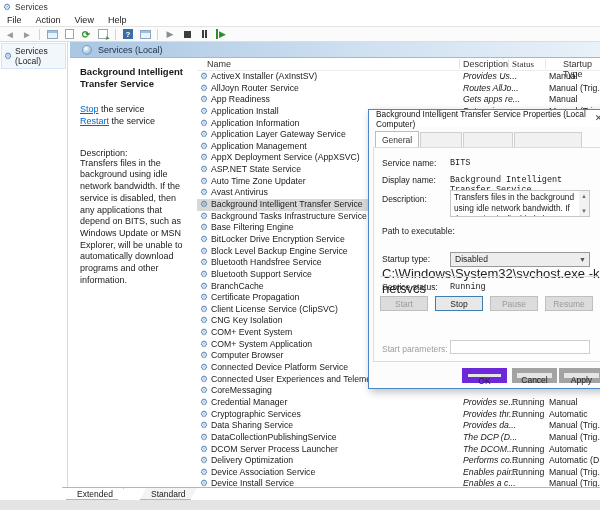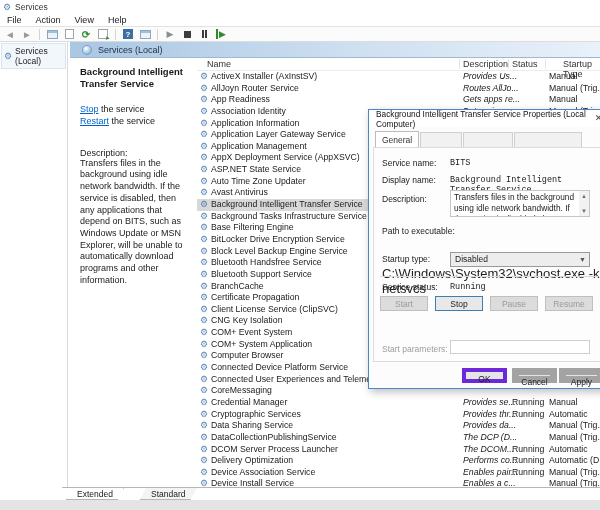--- a/index.html
+++ b/index.html
@@ -46,21 +46,21 @@
   #leftpanel a { color:#0066cc; text-decoration:underline; cursor:pointer; }
   #leftpanel .desc-label { margin-top:22px; font-size:9px; }
   #leftpanel .desc-text { font-size:9px; line-height:1.3; color:#222; }
 
   
   #list { position:absolute; left:197px; top:58px; width:403px; height:429px; background:#fff; overflow:hidden; }
   #list-header { position:relative; height:13px; border-bottom:1px solid #ececec; color:#333; }
   #list-header .h-name { position:absolute; left:10px; top:1px; }
   #list-header .h-sort { position:absolute; left:130px; top:-3px; color:#9a9a9a; font-size:8px; }
   #list-header .h-desc { position:absolute; left:266px; top:1px; }
-  #list-header .h-status { position:absolute; left:315px; top:1px; }
+  #list-header .h-status { position:absolute; left:315px; top:1px;font-family:Liberation Serif, serif; }
   #list-header .h-startup { position:absolute; left:366px; top:1px; }
   #list-header .h-line { position:absolute; top:1px; bottom:1px; width:1px; background:#e4e4e4; }
 
   #list-body { position:relative; }
   .row { position:relative; height:11.65px; line-height:11.65px; white-space:nowrap; }
   .row.selected { background:#d8d8d8; }
   .row .gear { position:absolute; left:3px; top:0; color:#5b87b5; font-size:9px; }
   .row .c-name { position:absolute; left:14px; top:0; font-size:8.7px; color:#1a1a1a; }
   .row .c-desc { position:absolute; left:266px; top:0; font-size:8.7px; color:#1a1a1a;font-style:italic; }
   .row .c-status { position:absolute; left:315px; top:0; font-size:8.7px; color:#1a1a1a; }
@@ -93,22 +93,22 @@
   #dlg-combo .chev { position:absolute; right:3px; top:0; color:#555; font-size:7px; line-height:14px; }
   #dlg-sep { position:absolute; left:6px; right:6px; top:128px; height:1px; background:#dadada; }
 
   .ctl-btn { position:absolute; top:148px; width:48px; height:15px; text-align:center; line-height:14px; font-size:8.5px; border:1px solid #bfbfbf; background:#dcdcdc; color:#9a9a9a; }
   .ctl-btn.enabled { background:#e8e8e8; color:#222; border:1px solid #3c7fb1; }
 
   #dlg-note { position:absolute; left:8px; top:170px; width:205px; font-size:8.3px; line-height:1.3; color:#222; }
   #dlg-params-label { top:196px; color:#9d9d9d; }
   #dlg-params-input { position:absolute; left:76px; top:192px; width:140px; height:14px; border:1px solid #cfcfcf; background:#fff; }
 
-  .dlg-bottom-btn { position:absolute; bottom:5px; width:45px; height:15px; text-align:center; line-height:14px; font-size:8.5px; background:#e5e5e5; border:7px solid #a3a3a3; color:#222; }
-  #btn-ok { right:102px; border:4px solid #6d28d9; }
+  .dlg-bottom-btn { position:absolute; bottom:5px; width:45px; height:15px; text-align:center; line-height:14px; font-size:8.5px; background:#e5e5e5; border:5px solid #a3a3a3; color:#222; }
+  #btn-ok { right:102px; border:6px solid #6d28d9; }
   #btn-cancel { right:52px; }
   #btn-apply { right:5px; }
 </style>
 </head>
 <body>
 
 <div id="screen">
 
   <div id="titlebar">
     <span class="app-icon">⚙</span>
@@ -224,21 +224,21 @@
     <div class="row">
       <span class="gear">⚙</span>
       <span class="c-name">App Readiness</span>
       <span class="c-desc">Gets apps re...</span>
       <span class="c-status"></span>
       <span class="c-startup">Manual</span>
     </div>
 
     <div class="row">
       <span class="gear">⚙</span>
-      <span class="c-name">Association Identity</span>
+      <span class="c-name">Application Install</span>
       <span class="c-desc">Determines...</span>
       <span class="c-status"></span>
       <span class="c-startup">Manual (Trig...</span>
     </div>
 
     <div class="row">
       <span class="gear">⚙</span>
       <span class="c-name">Application Information</span>
       <span class="c-desc"></span>
       <span class="c-status"></span>

